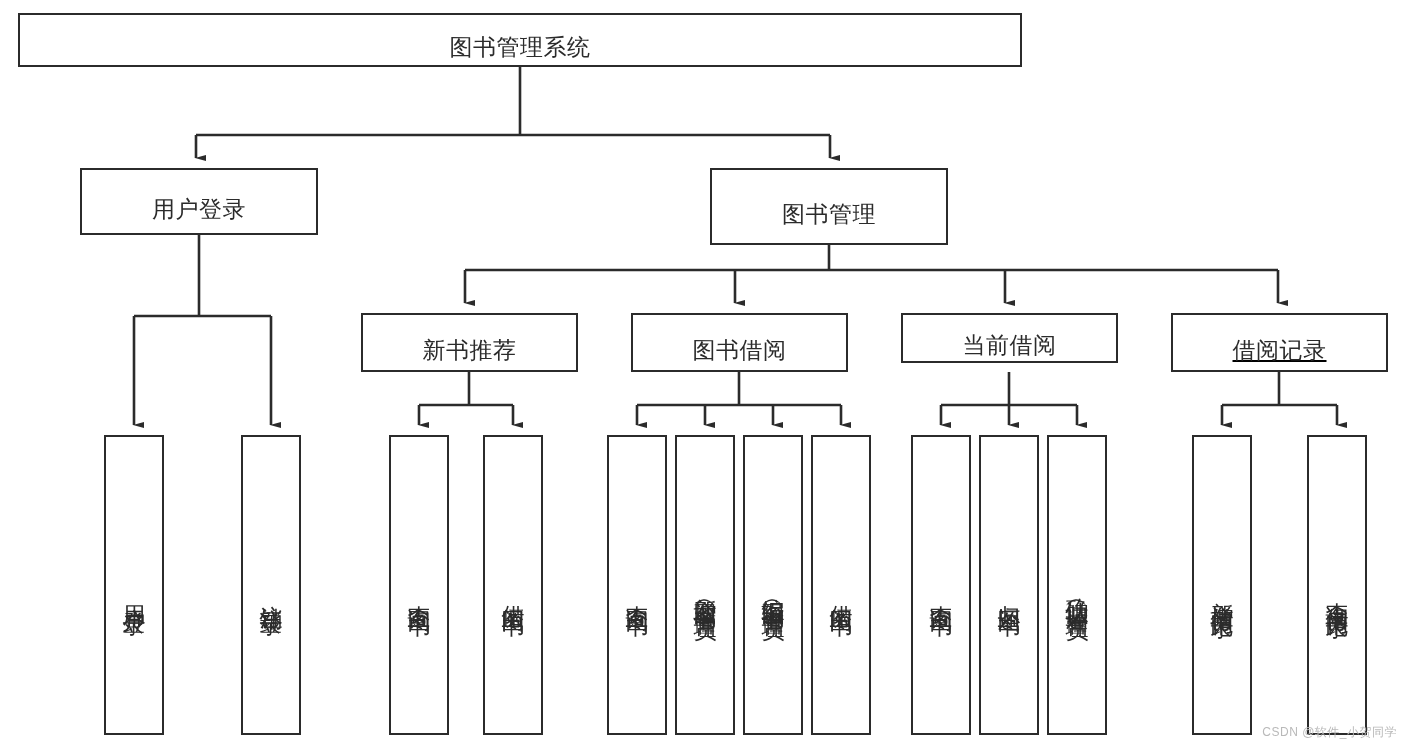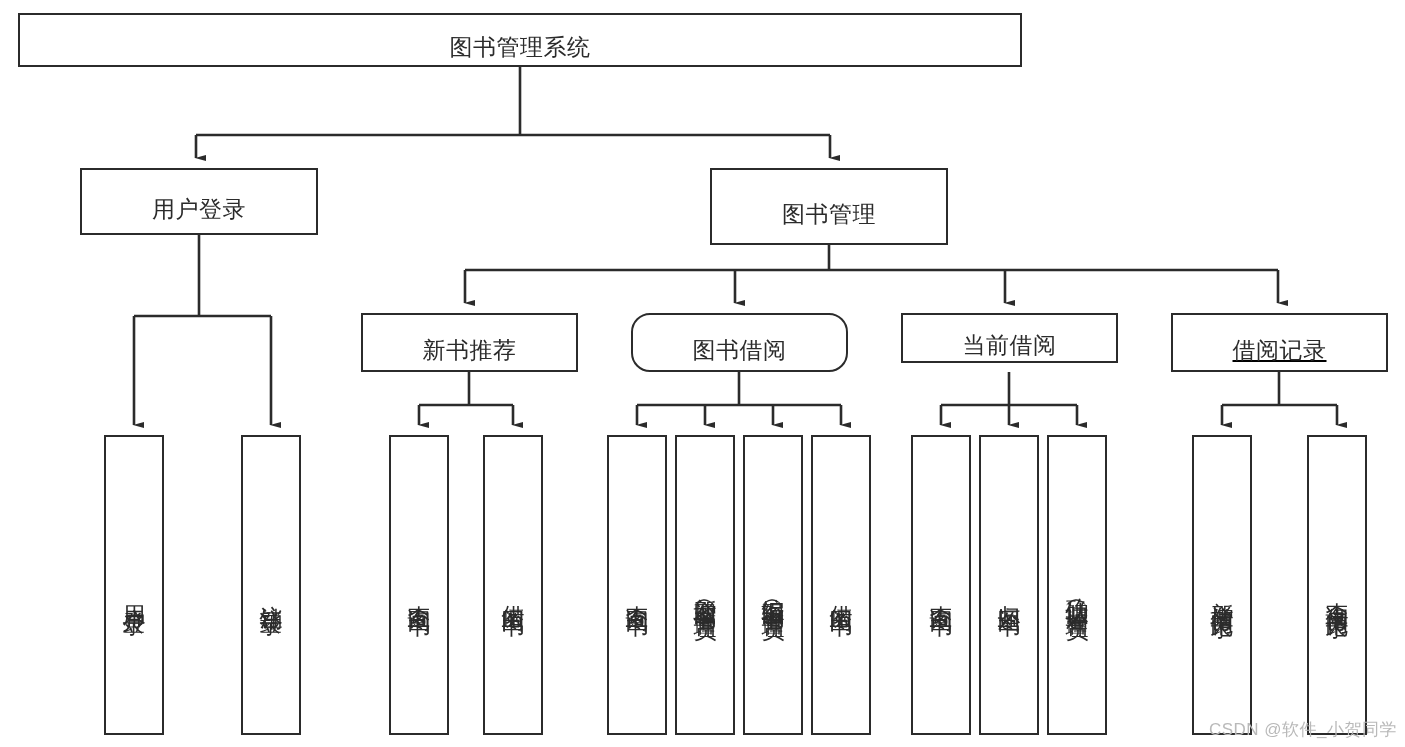--- a/index.html
+++ b/index.html
@@ -64,21 +64,21 @@
     padding-top: 0;
   }
   .node.vertical.center-text {
     align-items: center;
     padding-top: 0;
   }
   #watermark {
     position: absolute;
     right: 8px;
     bottom: 6px;
-    font-size: 17px;
+    font-size: 12px;
     color: #b9b9b9;
     letter-spacing: 0.5px;
     white-space: nowrap;
     pointer-events: none;
   }
 </style>
 </head>
 <body>
 
 <div id="diagram-root">
@@ -141,21 +141,21 @@
   <div class="node horizontal" style="left:80px; top:168px; width:238px; height:67px;">
     <span class="node-label">用户登录</span>
   </div>
   <div class="node horizontal" style="left:710px; top:168px; width:238px; height:77px;">
     <span class="node-label">图书管理</span>
   </div>
 
   <div class="node horizontal" style="left:361px; top:313px; width:217px; height:59px;">
     <span class="node-label">新书推荐</span>
   </div>
-  <div class="node horizontal" style="left:631px; top:313px; width:217px; height:59px;border-radius:19px;">
+  <div class="node horizontal" style="left:631px; top:313px; width:217px; height:59px;">
     <span class="node-label">图书借阅</span>
   </div>
   <div class="node horizontal" style="left:901px; top:313px; width:217px; height:50px;">
     <span class="node-label">当前借阅</span>
   </div>
   <div class="node horizontal" style="left:1171px; top:313px; width:217px; height:59px;text-decoration:underline;">
     <span class="node-label">借阅记录</span>
   </div>
 
   <div class="node vertical center-text" style="left:104px; top:435px; width:60px; height:300px;">

